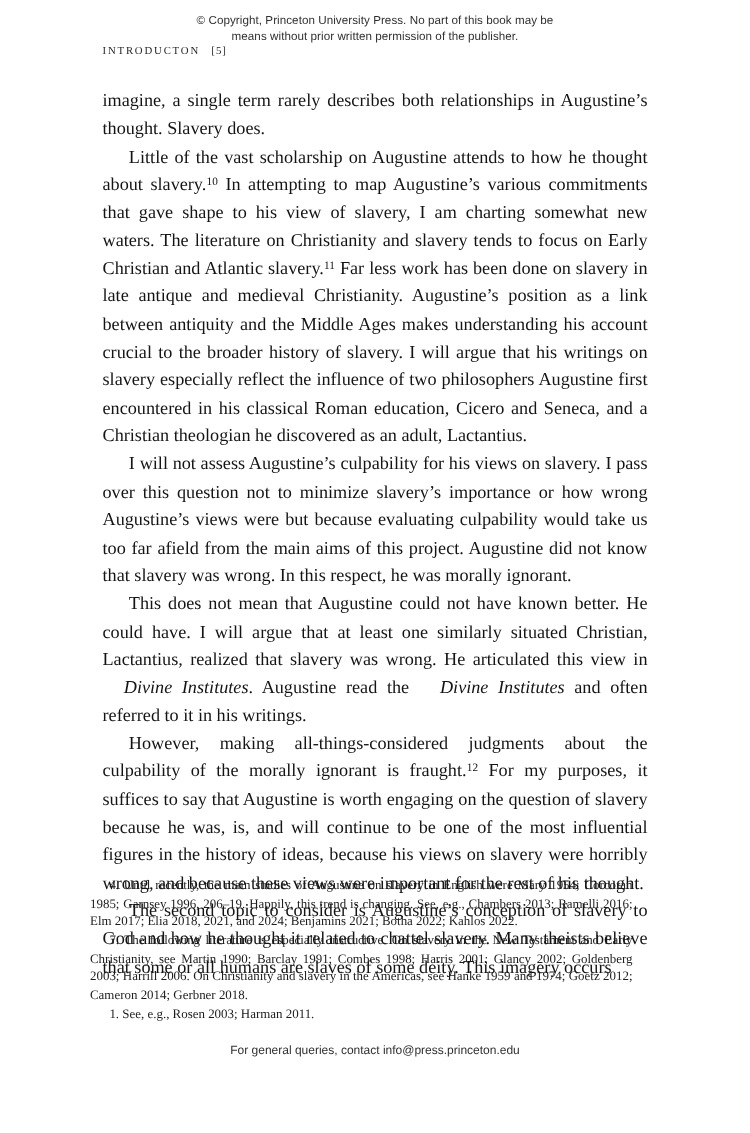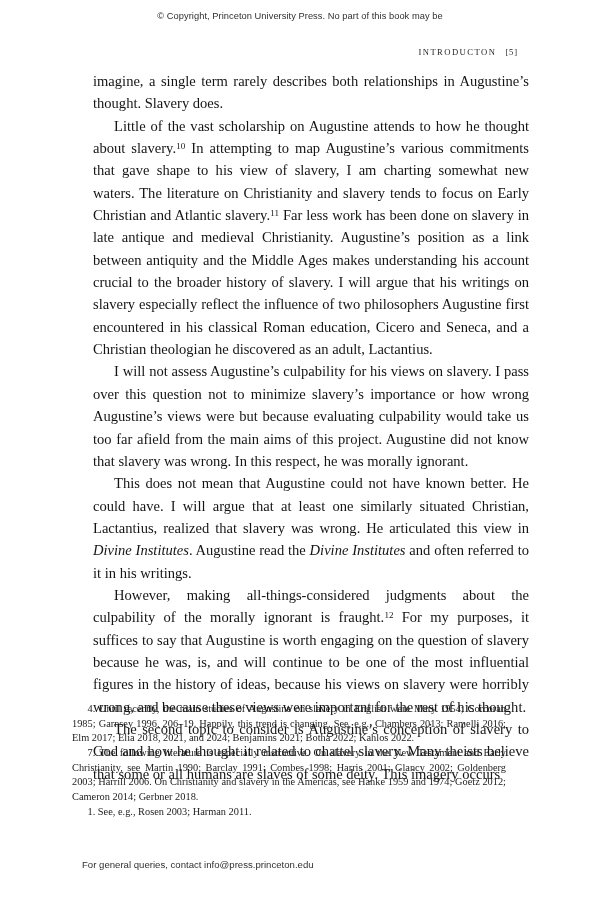--- a/index.html
+++ b/index.html
@@ -35,57 +35,57 @@
     font-size: 9.3px;
     line-height: 13.2px;
     color: #303030;
     letter-spacing: 0.005em;
   }
 
   
   .running-head {
     position: absolute;
     left: 82px;
-    top: 46px;
+    top: 34px;
     width: 436px;
-    text-align: right;
+    text-align: left;
     font-family: "Liberation Serif", serif;
     font-size: 8.6px;
     line-height: 12px;
     letter-spacing: 0.17em;
     color: #262626;
   }
   .running-head .rh-title { }
   .running-head .rh-folio {
     margin-left: 9px;
     letter-spacing: 0.1em;
   }
 
   
   .body-column {
     position: absolute;
-    left: 93px;
+    left: 82px;
     top: 70px;
     width: 436px;
   }
   .body-para {
     margin: 0;
     font-size: 14.55px;
     line-height: 22.35px;
     text-align: justify;
     text-justify: inter-word;
     color: #141414;
     hyphens: manual;
   }
   .body-para + .body-para {
     text-indent: 1.45em;
   }
   .body-para.first { text-indent: 0; }
 
-  .it { font-style: italic; }
+  .it { font-style: italic; margin-left: 17px; }
 
   sup.note-ref {
     font-size: 0.62em;
     vertical-align: 0.48em;
     line-height: 0;
     margin-left: 0.2px;
   }
 
   
   .footnotes {
@@ -104,35 +104,37 @@
     color: #1c1c1c;
   }
   .footnote .fn-num {
     font-variant-numeric: oldstyle-nums;
   }
 
   
   .page-footer {
     position: absolute;
     left: 82px;
-    top: 858px;
+    top: 834px;
     width: 436px;
+    text-align: center;
     font-family: "Liberation Sans", sans-serif;
     font-size: 9.6px;
     line-height: 13px;
     color: #303030;
   }
 </style>
 </head>
 <body>
 
 <div class="page">
 
   <div class="copyright-block">
     <div>© Copyright, Princeton University Press. No part of this book may be</div>
+    <div>means without prior written permission of the publisher.</div>
   </div>
 
   <div class="running-head">
     <span class="rh-title">INTRODUCTON</span><span class="rh-folio">[5]</span>
   </div>
 
   <div class="body-column" id="body-column">
       <p class="body-para first">imagine, a single term rarely describes both relationships in Augustine’s thought. Slavery does.</p>
       <p class="body-para">Little of the vast scholarship on Augustine attends to how he thought about slavery.<sup class="note-ref">10</sup> In attempting to map Augustine’s various commitments that gave shape to his view of slavery, I am charting somewhat new waters. The literature on Christianity and slavery tends to focus on Early Christian and Atlantic slavery.<sup class="note-ref">11</sup> Far less work has been done on slavery in late antique and medieval Christianity. Augustine’s position as a link between antiquity and the Middle Ages makes understanding his account crucial to the broader history of slavery. I will argue that his writings on slavery especially reflect the influence of two philosophers Augustine first encountered in his classical Roman education, Cicero and Seneca, and a Christian theologian he discovered as an adult, Lactantius.</p>
       <p class="body-para">I will not assess Augustine’s culpability for his views on slavery. I pass over this question not to minimize slavery’s importance or how wrong Augustine’s views were but because evaluating culpability would take us too far afield from the main aims of this project. Augustine did not know that slavery was wrong. In this respect, he was morally ignorant.</p>

